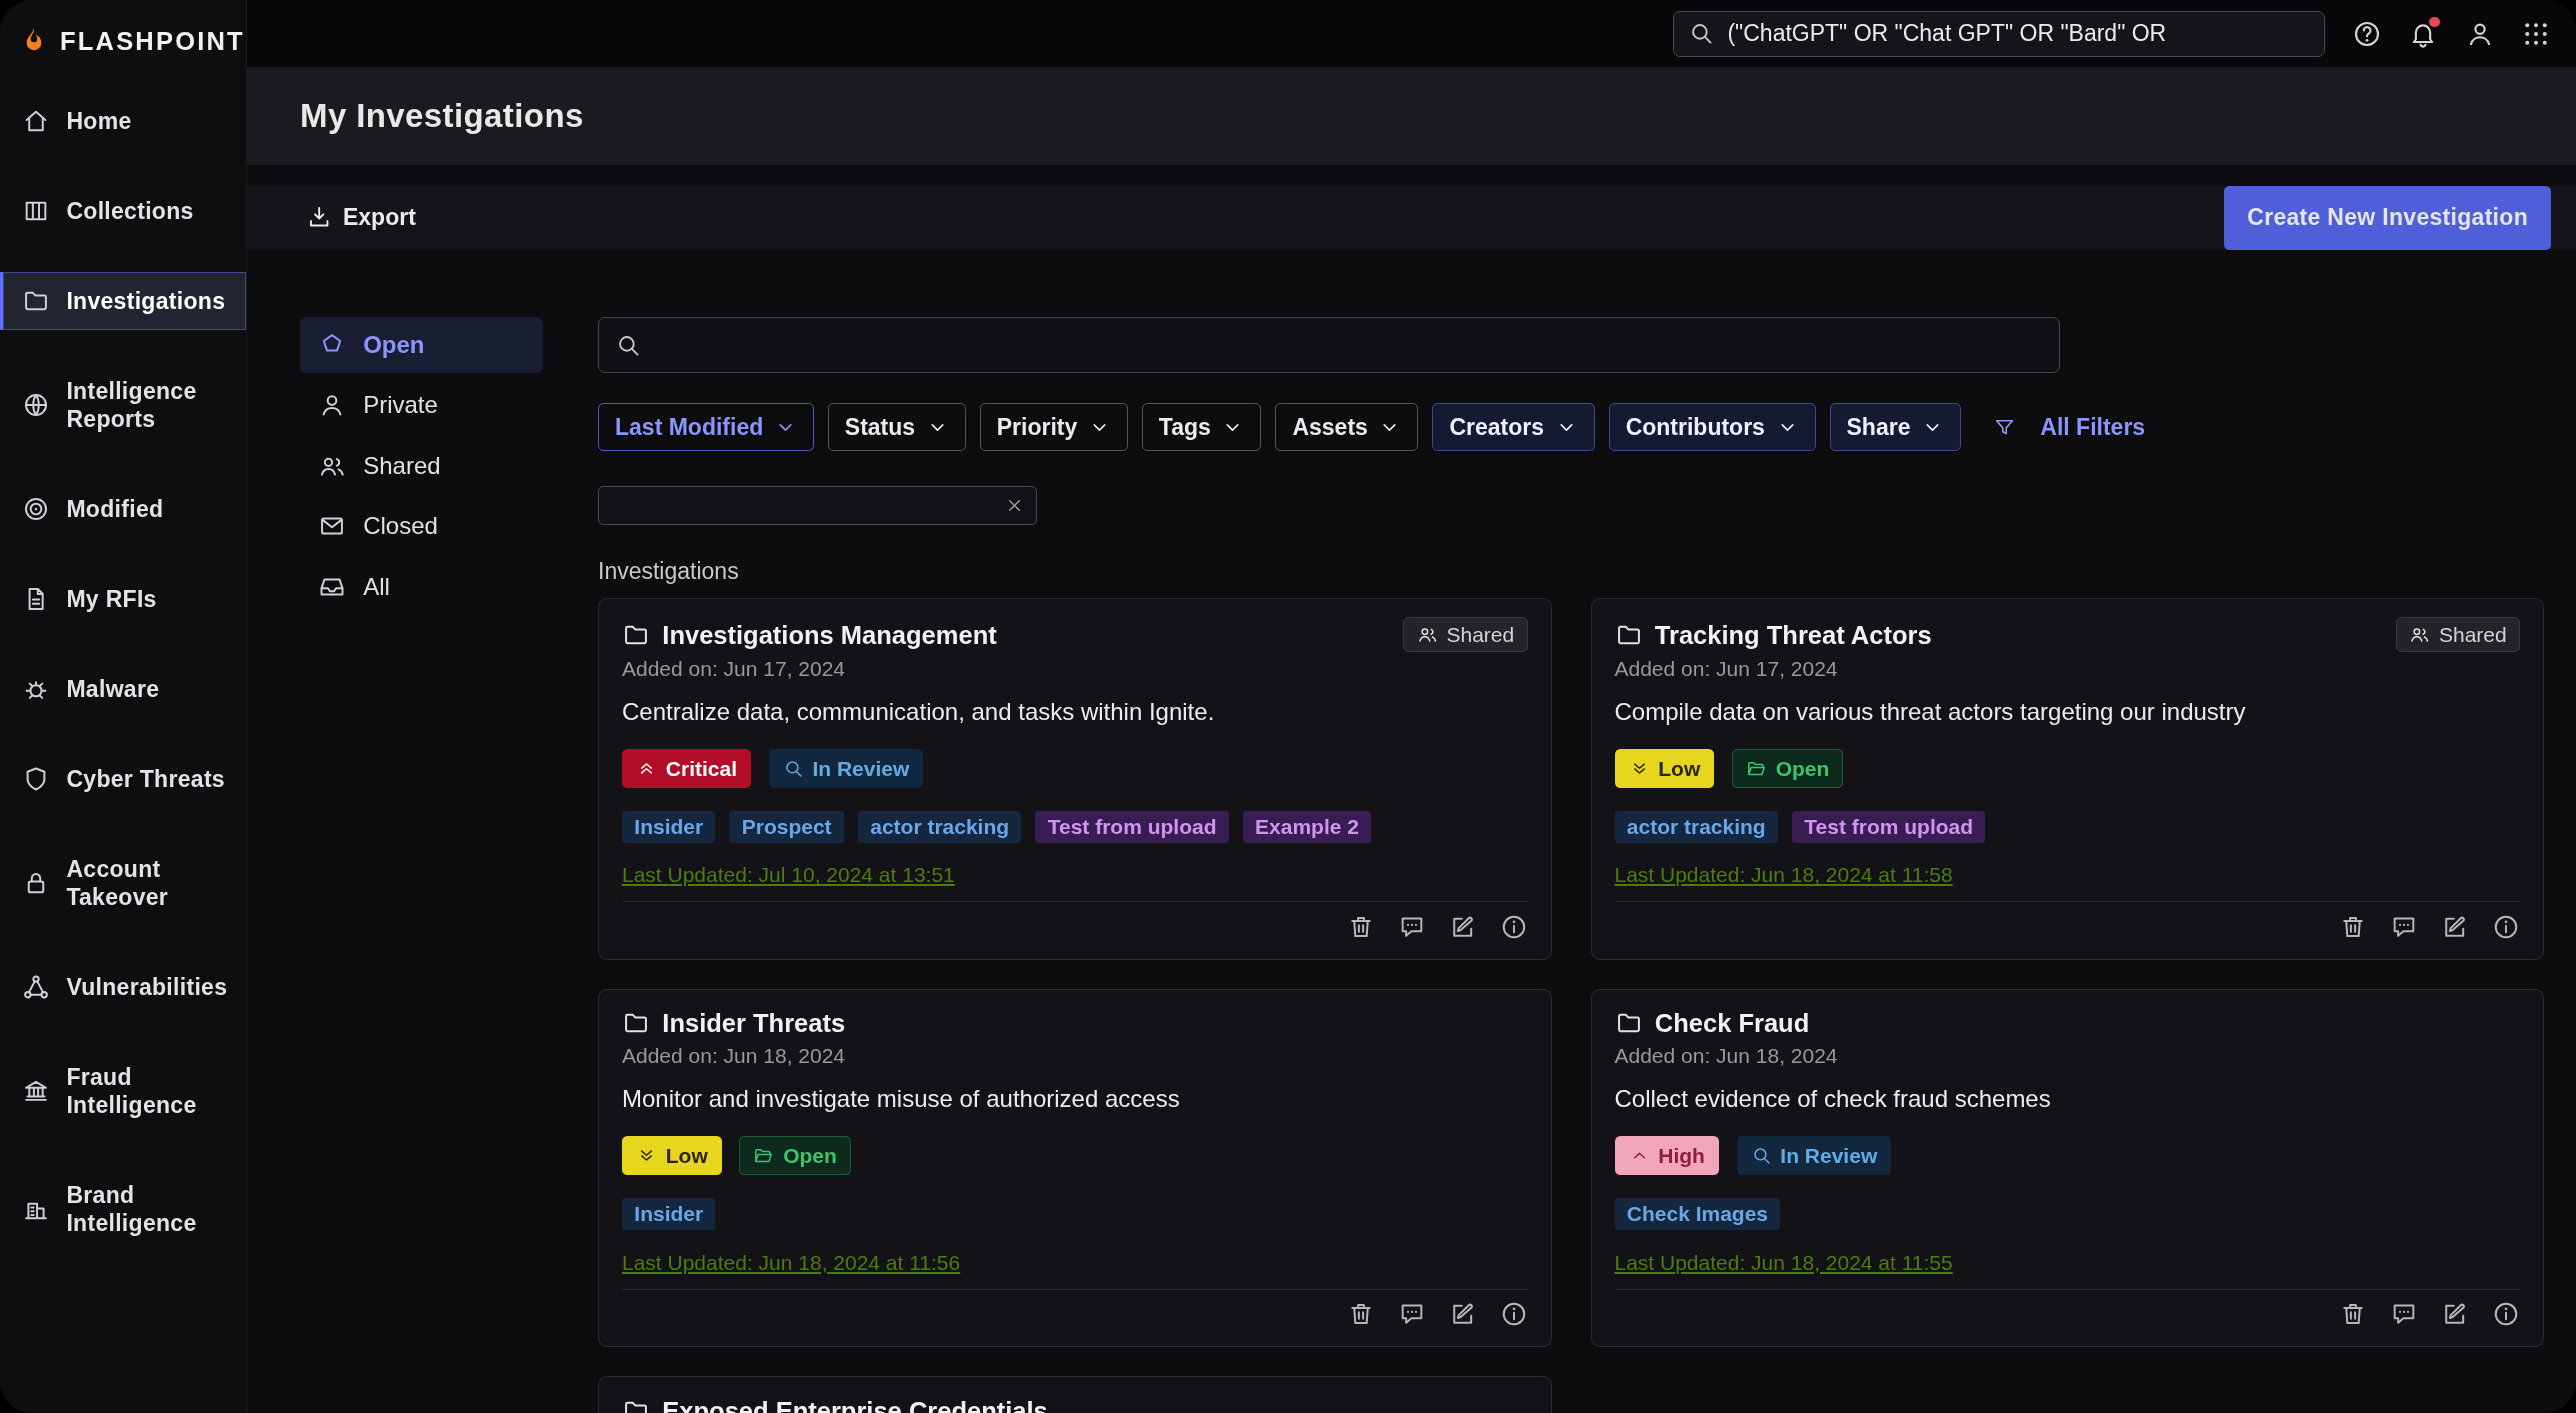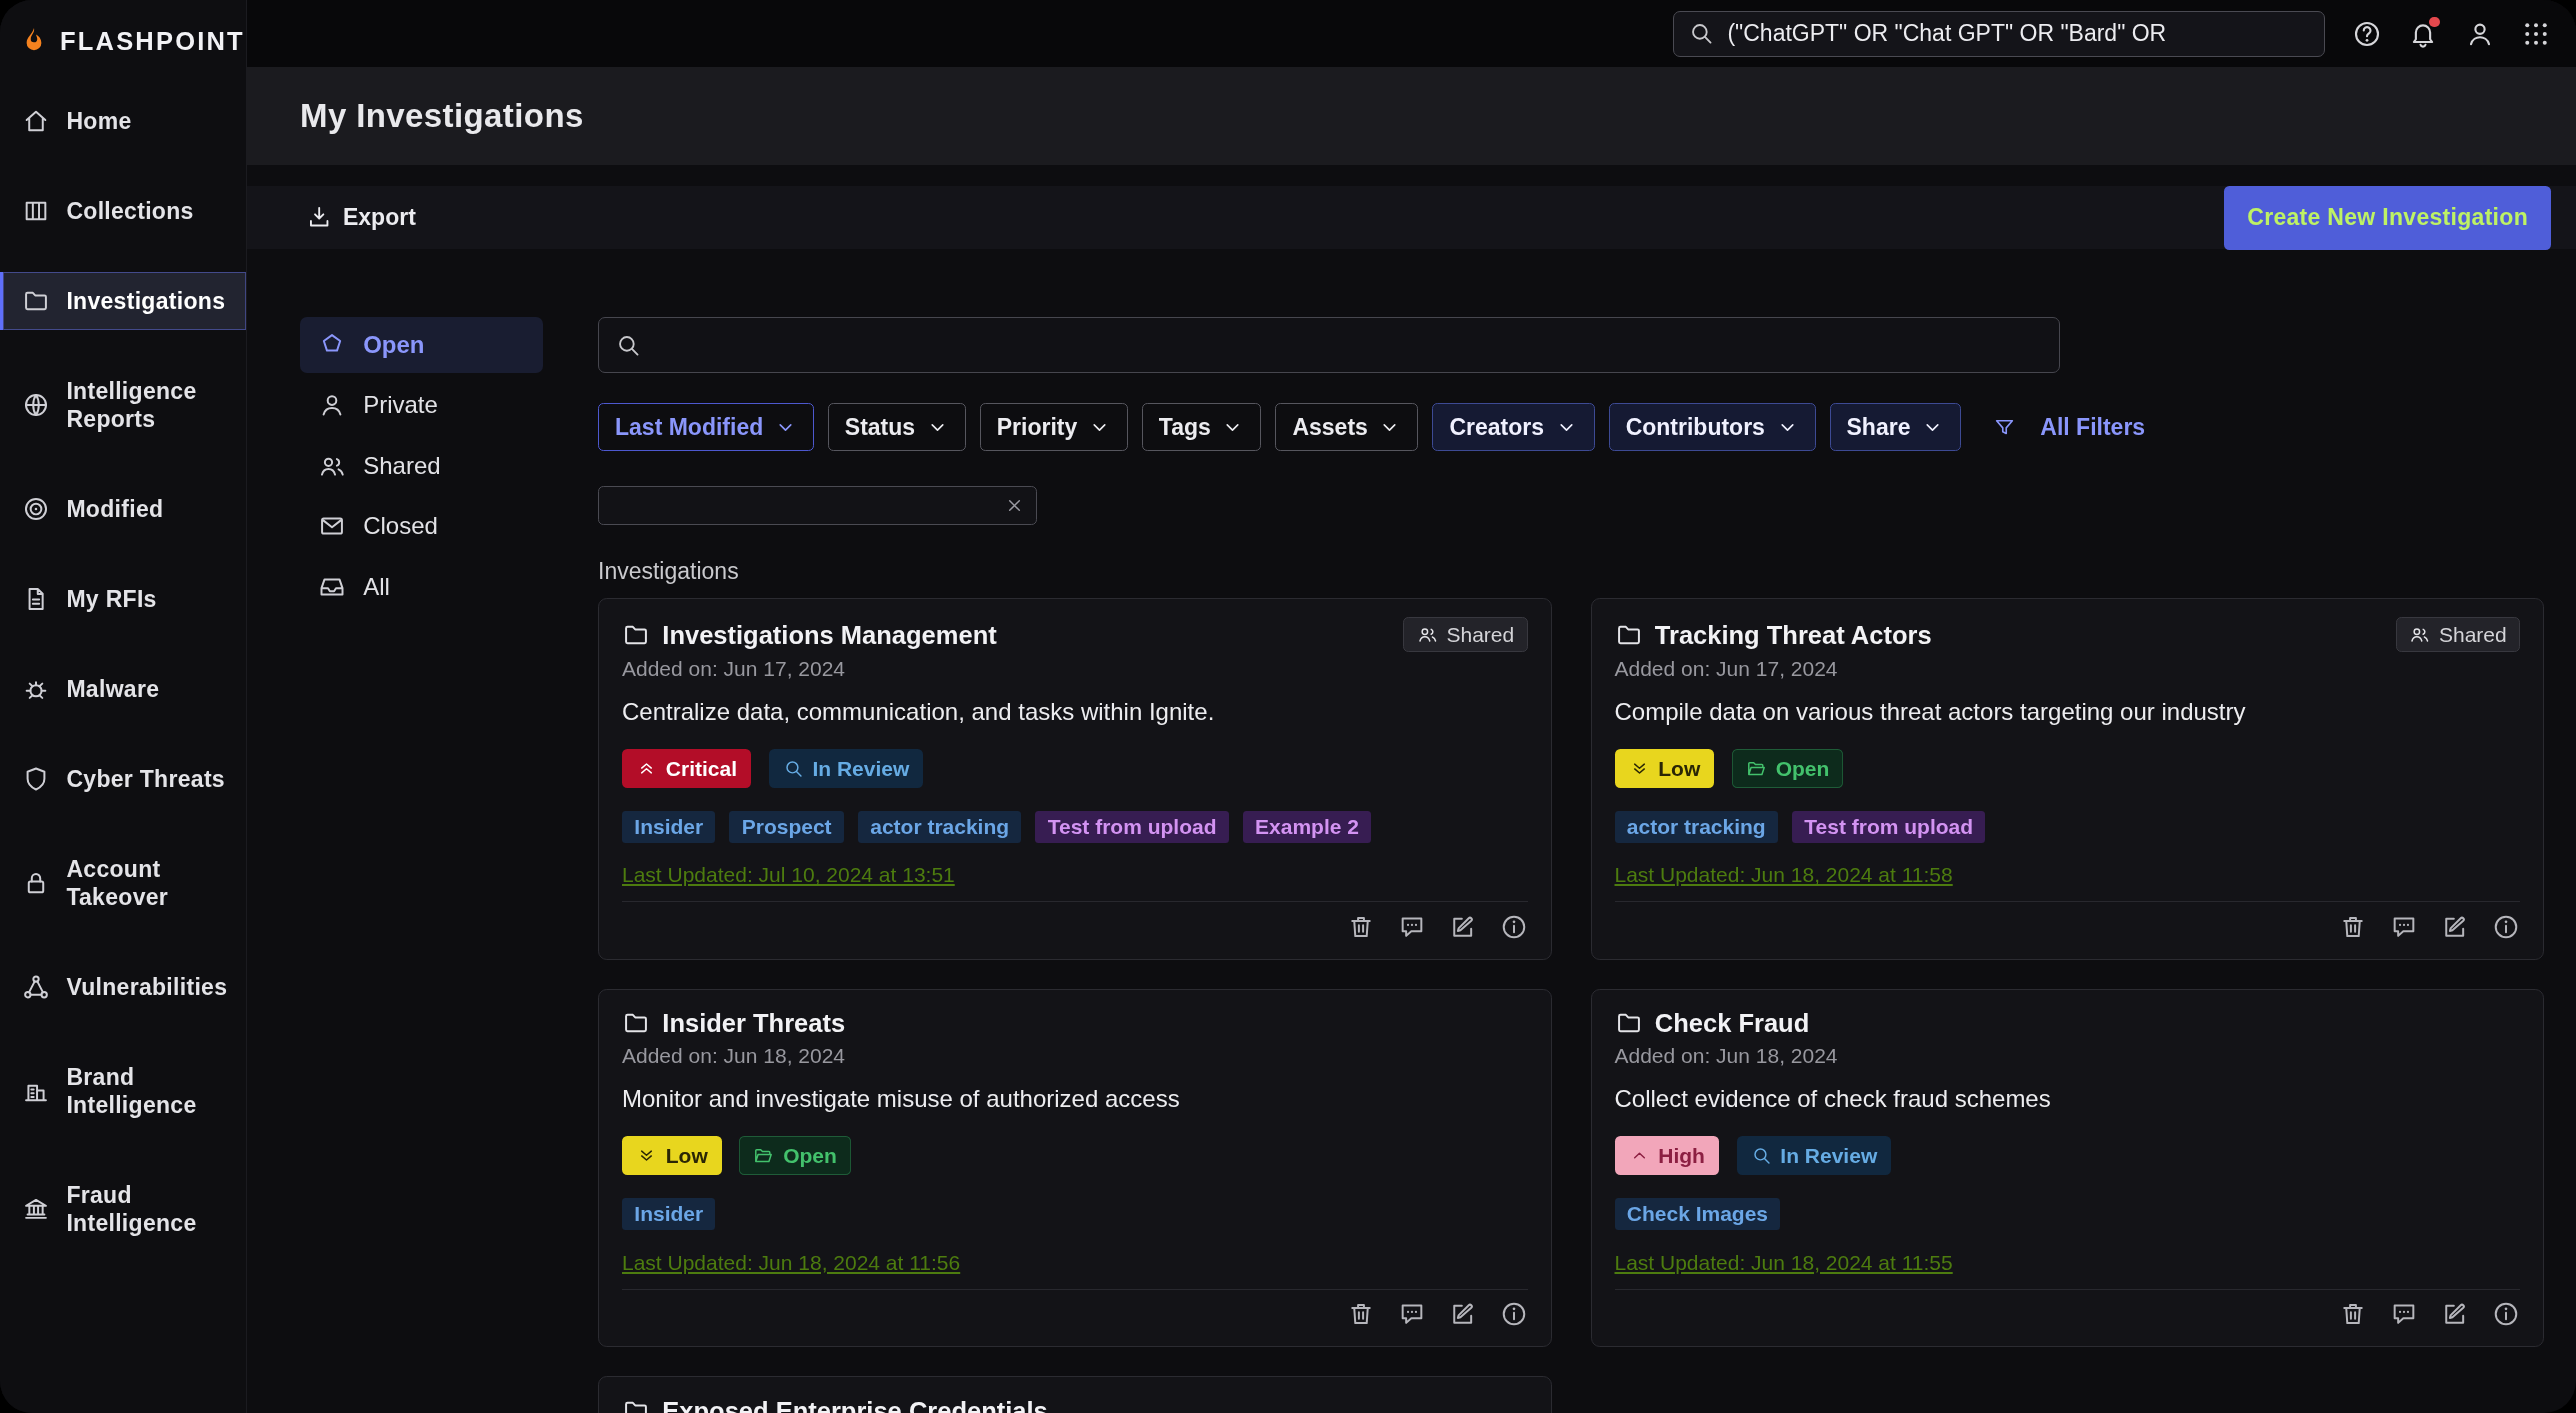--- a/index.html
+++ b/index.html
@@ -34,21 +34,21 @@
   .tb-btn{position:relative;background:none;border:none;color:#d6d6da;padding:0;cursor:pointer;display:flex;align-items:center;}
   .dot{position:absolute;top:-1.8px;right:-1.8px;width:10.6px;height:10.6px;border-radius:50%;background:#e5484d;}
 
   
   .titleband{height:98px;flex:none;background:#1b1b1f;display:flex;align-items:center;padding:0 53px;margin-bottom:21px;}
   .page-title{margin:0;font-size:33px;font-weight:600;color:#e9e9ec;letter-spacing:0.4px;}
 
   
   .toolbar{height:63px;flex:none;background:#141419;display:flex;align-items:center;padding:0 25px 0 53px;}
   .export-btn{display:flex;align-items:center;gap:10.6px;background:none;border:none;color:#ececf0;font-size:23px;font-weight:700;cursor:pointer;font-family:"Liberation Sans",sans-serif;}
-  .create-btn{margin-left:auto;height:64px;padding:0 23px;border:none;border-radius:5.3px;background:#4f5ed9;color:#bef264;font-size:23px;font-weight:700;cursor:pointer;font-family:"Liberation Sans",sans-serif;letter-spacing:0.3px;}
+  .create-btn{margin-left:auto;height:64px;padding:0 23px;border:none;border-radius:5.3px;background:#4f5ed9;color:#e5e5e5;font-size:23px;font-weight:700;cursor:pointer;font-family:"Liberation Sans",sans-serif;letter-spacing:0.3px;}
 
   
   .content{flex:1;display:flex;padding:68px 32px 0 53px;min-height:0;}
   .views{width:243px;flex:none;margin-right:55px;display:flex;flex-direction:column;gap:4.4px;}
   .view-item{height:56px;border-radius:7px;padding:0 17.6px;display:flex;align-items:center;gap:17.6px;font-size:24px;font-weight:500;color:#e2e2e6;cursor:pointer;}
   .view-item .ic{color:#cfcfd5;}
   .view-item.active{background:#191d31;color:#8a96fb;font-weight:600;}
   .view-item.active .ic{color:#8a96fb;}
 
   .list{flex:1;min-width:0;}
@@ -299,29 +299,29 @@
         <span class="nav-label">Account Takeover</span>
       </div>
       <div class="nav-item">
         <svg class="ic" viewBox="0 0 32 32" width="28" height="28">
             <use href="#i-network"></use>
           </svg>
         <span class="nav-label">Vulnerabilities</span>
       </div>
       <div class="nav-item">
         <svg class="ic" viewBox="0 0 32 32" width="28" height="28">
+            <use href="#i-bank"></use>
+          </svg>
+        <span class="nav-label">Fraud Intelligence</span>
+      </div>
+      <div class="nav-item">
+        <svg class="ic" viewBox="0 0 32 32" width="28" height="28">
             <use href="#i-building"></use>
           </svg>
         <span class="nav-label">Brand Intelligence</span>
-      </div>
-      <div class="nav-item">
-        <svg class="ic" viewBox="0 0 32 32" width="28" height="28">
-            <use href="#i-bank"></use>
-          </svg>
-        <span class="nav-label">Fraud Intelligence</span>
       </div>
     </nav>
   </aside>
 
   <div class="main">
 
     <header class="topbar">
       <div class="tsearch">
         <svg class="ic ic-md" viewBox="0 0 30 30" width="26.4" height="26.4">
             <use href="#i-search"></use>

